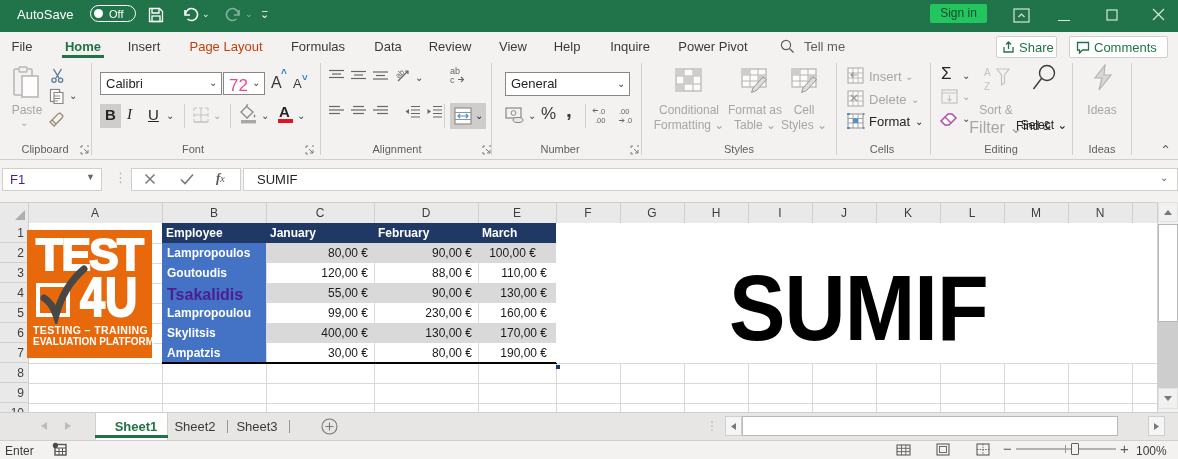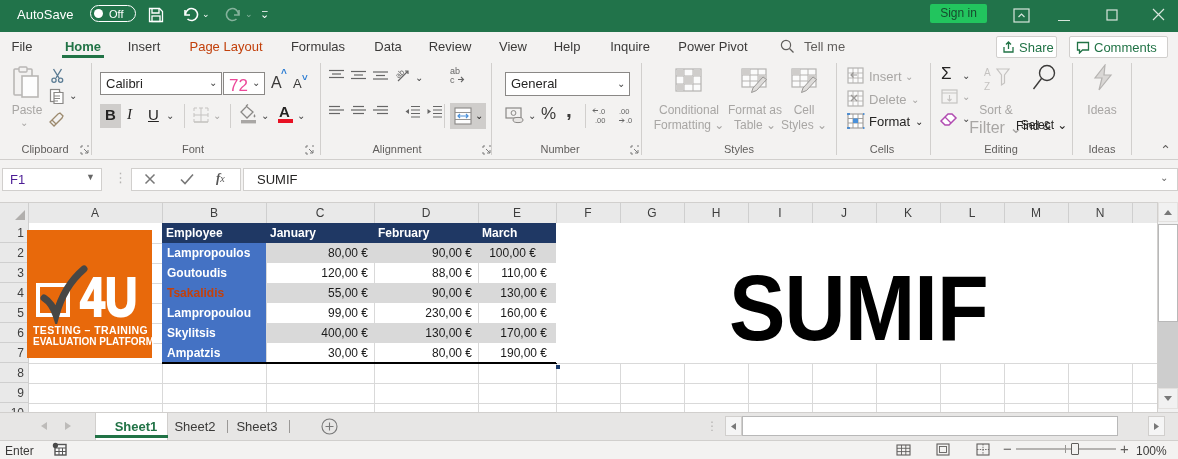--- a/index.html
+++ b/index.html
@@ -429,21 +429,21 @@
 <div class="a" style="left:162px;top:223px;width:394px;height:20px;background:#1f3864"></div>
 <div class="a" style="left:166px;top:226px;font-size:12px;font-weight:700;color:#fff">Employee</div>
 <div class="a" style="left:270px;top:226px;font-size:12px;font-weight:700;color:#fff">January</div>
 <div class="a" style="left:378px;top:226px;font-size:12px;font-weight:700;color:#fff">February</div>
 <div class="a" style="left:482px;top:226px;font-size:12px;font-weight:700;color:#fff">March</div>
 <div class="a" style="left:162px;top:243px;width:104px;height:20px;background:#4472c4"></div>
 <div class="a" style="left:167px;top:246px;font-size:12px;font-weight:700;color:#fff">Lampropoulos</div>
 <div class="a" style="left:162px;top:263px;width:104px;height:20px;background:#4472c4"></div>
 <div class="a" style="left:167px;top:266px;font-size:12px;font-weight:700;color:#fff">Goutoudis</div>
 <div class="a" style="left:162px;top:283px;width:104px;height:20px;background:#4472c4"></div>
-<div class="a" style="left:167px;top:286px;font-size:12px;font-weight:700;color:#c2410c">Tsakalidis</div>
+<div class="a" style="left:167px;top:286px;font-size:16px;font-weight:700;color:#4c1d95">Tsakalidis</div>
 <div class="a" style="left:162px;top:303px;width:104px;height:20px;background:#4472c4"></div>
 <div class="a" style="left:167px;top:306px;font-size:12px;font-weight:700;color:#fff">Lampropoulou</div>
 <div class="a" style="left:162px;top:323px;width:104px;height:20px;background:#4472c4"></div>
 <div class="a" style="left:167px;top:326px;font-size:12px;font-weight:700;color:#fff">Skylitsis</div>
 <div class="a" style="left:162px;top:343px;width:104px;height:20px;background:#4472c4"></div>
 <div class="a" style="left:167px;top:346px;font-size:12px;font-weight:700;color:#fff">Ampatzis</div>
 <div class="a" style="left:266px;top:243px;width:290px;height:20px;background:#d9d9d9"></div>
 <div class="a" style="left:266px;top:246px;width:102px;text-align:right;font-size:12px;color:#1a1a1a">80,00&nbsp;€</div>
 <div class="a" style="left:374px;top:246px;width:98px;text-align:right;font-size:12px;color:#1a1a1a">90,00&nbsp;€</div>
 <div class="a" style="left:478px;top:246px;width:69px;text-align:center;font-size:12px;color:#1a1a1a">100,00&nbsp;€</div>
@@ -539,19 +539,20 @@
       <rect x="1" y="1" width="12" height="11" fill="none" stroke="#605e5c" stroke-width="1.1"></rect>
       <path d="M7 1 v11 M1 6.5 h12" stroke="#605e5c" stroke-width="0.9" stroke-dasharray="1.5 1.2"></path>
     </svg>
 <div class="a" style="left:1003px;top:440px;font-size:15px;color:#605e5c">−</div>
 <div class="a" style="left:1016px;top:448px;width:100px;height:2px;background:#b5b3b1"></div>
 <div class="a" style="left:1065px;top:445px;width:1px;height:8px;background:#979593"></div>
 <div class="a" style="left:1071px;top:443px;width:8px;height:12px;background:#f3f2f1;border:1px solid #605e5c;border-radius:1px"></div>
 <div class="a" style="left:1120px;top:440px;font-size:15px;color:#605e5c">+</div>
 <div class="a" style="left:1136px;top:444px;font-size:12px;color:#3b3a39">100%</div>
 <div class="a" style="left:27px;top:230px;width:125px;height:128px;background:#e8690b"></div>
+<div class="a" id="t4u-test" style="left:36px;top:233px;font-size:44px;font-weight:700;color:#fff;line-height:44px;white-space:nowrap;letter-spacing:-1.5px;-webkit-text-stroke:2px #fff">TEST</div>
 <div class="a" id="t4u-4u" style="left:80px;top:269px;font-size:56px;font-weight:700;color:#fff;line-height:56px;transform:scaleX(0.80);transform-origin:left top;white-space:nowrap;-webkit-text-stroke:2px #fff">4U</div>
 <div class="a" style="left:36px;top:283px;width:34px;height:34px;border:4px solid #fff"></div>
 <svg class="a" style="left:38px;top:260px" width="52" height="64" viewBox="0 0 52 64">
       <path d="M6 38 Q14 43 18 55 Q26 26 46 9" fill="none" stroke="#474745" stroke-width="7" stroke-linecap="round"></path>
     </svg>
 <div class="a" id="t4u-l1" style="left:33px;top:324px;width:114px;text-align:center;font-size:10.5px;font-weight:700;color:#fff;letter-spacing:0.4px;white-space:nowrap">TESTING – TRAINING</div>
 <div class="a" id="t4u-l2" style="left:33px;top:336px;width:114px;text-align:center;font-size:10px;font-weight:700;color:#fff;letter-spacing:0px;white-space:nowrap">EVALUATION PLATFORM</div>
 </div>
 </body></html>

